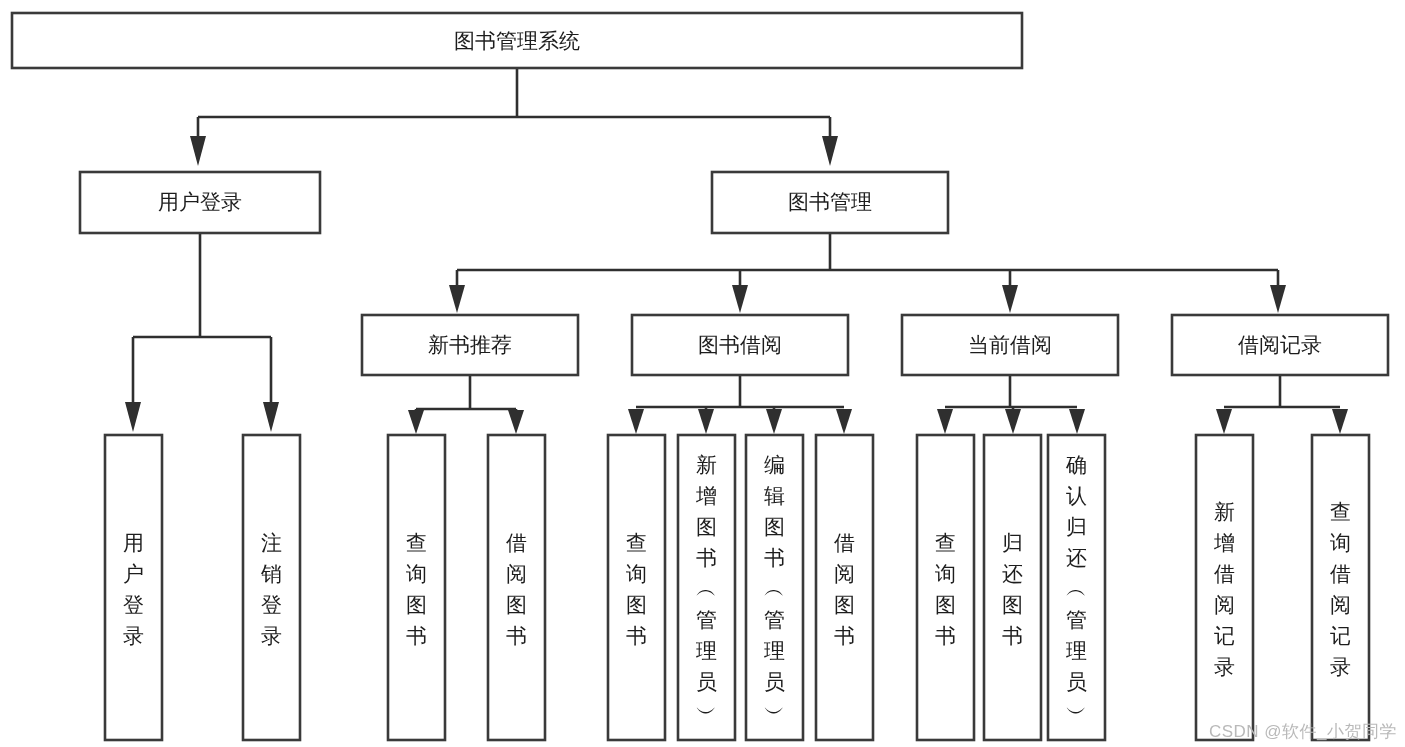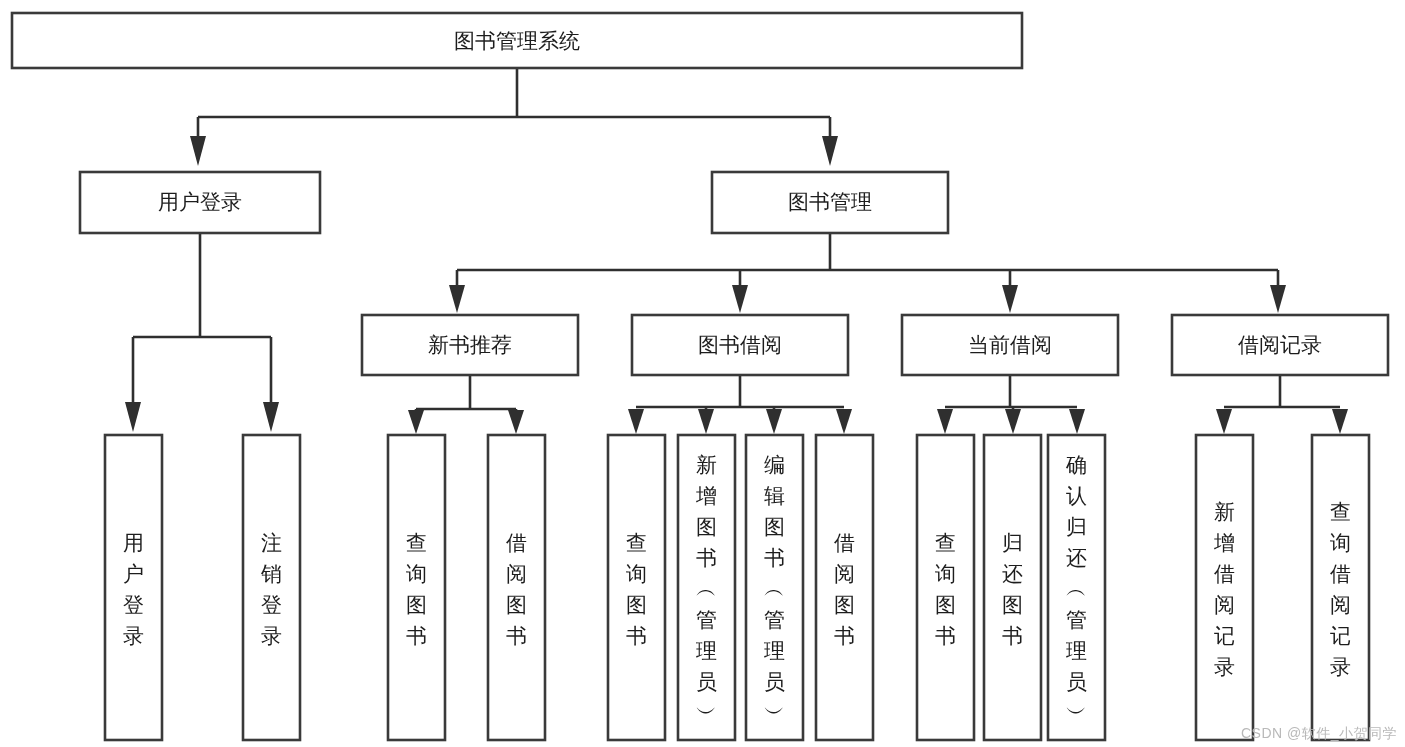--- a/index.html
+++ b/index.html
@@ -53,21 +53,21 @@
     font-family: "Liberation Sans", "DejaVu Sans", sans-serif;
     font-size: 21px;
     fill: #1d1d1d;
     text-anchor: middle;
   }
   .watermark-text {
     position: absolute;
     right: 8px;
     bottom: 4px;
     font-family: "Liberation Sans", "DejaVu Sans", sans-serif;
-    font-size: 14px;
+    font-size: 17px;
     color: #b9b9b9;
     letter-spacing: 0.5px;
     white-space: nowrap;
     user-select: none;
     text-align: center;
   }
 </style>
 </head>
 <body>
 

